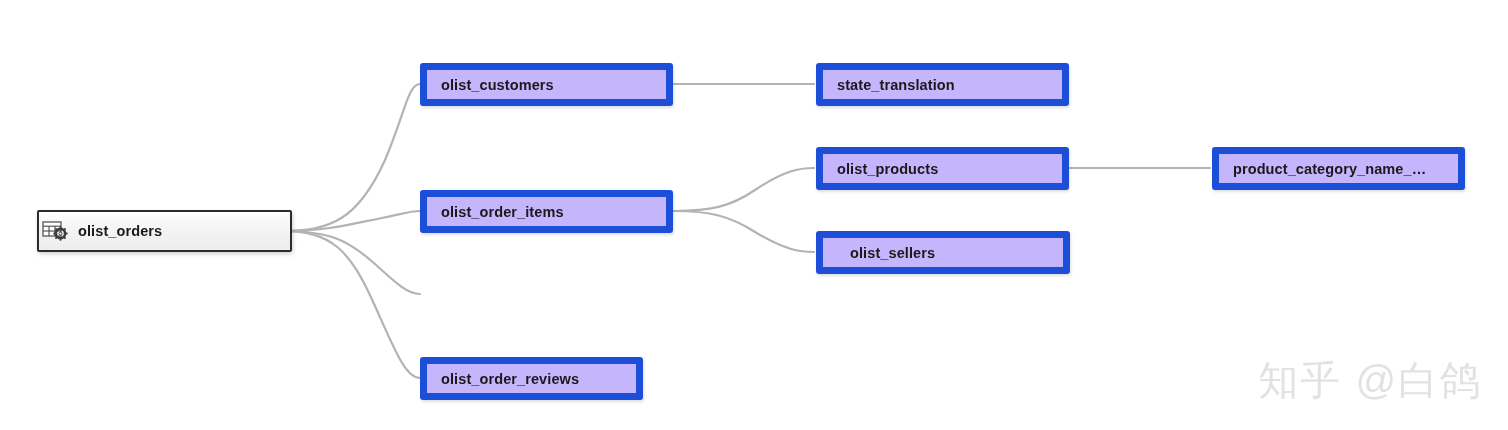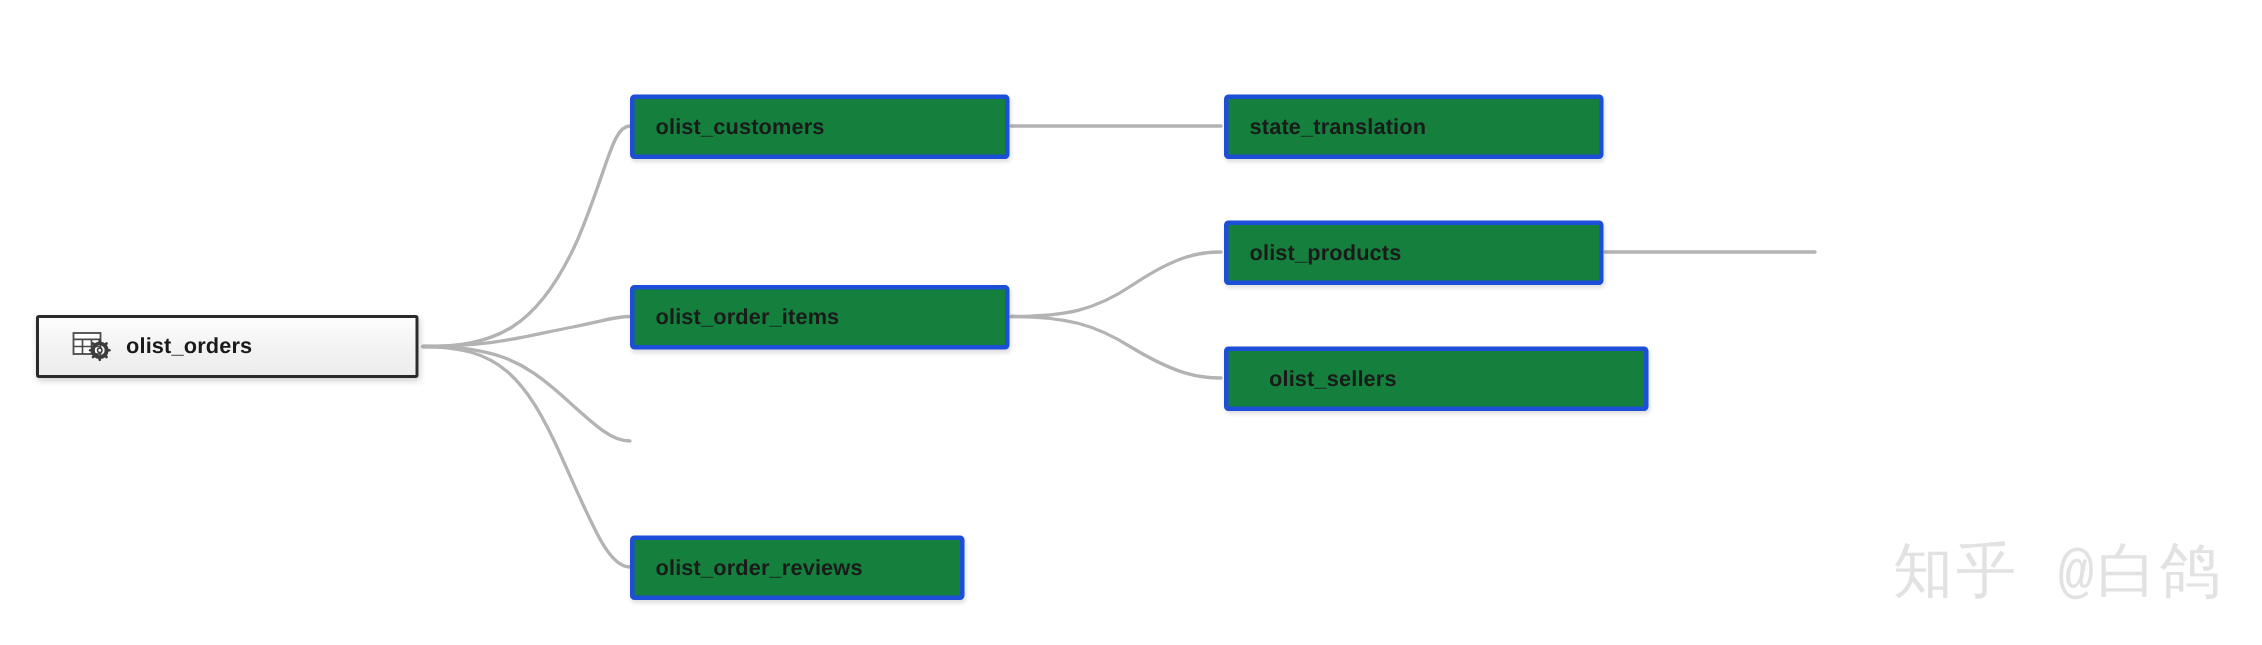--- a/index.html
+++ b/index.html
@@ -24,60 +24,61 @@
     top: 0;
     width: 1508px;
     height: 430px;
     pointer-events: none;
   }
   .node {
     position: absolute;
     box-sizing: border-box;
     display: flex;
     align-items: center;
-    background: #15803d;
-    border: 3px solid #1d4ed8;
+    background: #c4b5fd;
+    border: 7px solid #1d4ed8;
     border-radius: 3px;
     box-shadow: 1px 2px 3px rgba(0,0,0,0.13);
     padding: 0 14px;
     white-space: nowrap;
     overflow: hidden;
   }
   .node .node-label {
     font-size: 14.5px;
     font-weight: bold;
     color: #1a1a1a;
     letter-spacing: 0.1px;
     overflow: hidden;
     text-overflow: ellipsis;
     white-space: nowrap;
   }
   .node.root {
     border: 2px solid #2b2b2b;
     border-radius: 2px;
     background: linear-gradient(to bottom, #fdfdfd 0%, #f2f2f2 55%, #ededed 100%);
     box-shadow: 1px 2px 4px rgba(0,0,0,0.18);
-    padding: 0 22px;
+    padding: 0 3px;
+    margin-left: 13px;
   }
   .node.root .node-label {
     margin-left: 10px;
   }
   .table-gear-icon {
     flex: 0 0 auto;
     width: 26px;
     height: 22px;
     display: block;
   }
   #watermark {
     position: absolute;
     right: 26px;
     bottom: 22px;
     font-size: 40px;
     color: #e2e2e2;
-    font-family: Liberation Mono, monospace;
+    font-family: Liberation Sans, sans-serif;
     letter-spacing: 2px;
     user-select: none;
     white-space: nowrap;
     margin-top: 47px;
   }
 </style>
 </head>
 <body>
 
 <div id="canvas">
@@ -134,20 +135,23 @@
   </div>
 
   <div class="node" style="left:816px; top:63px; width:253px; height:43px;">
     <span class="node-label">state_translation</span>
   </div>
 
   <div class="node" style="left:816px; top:147px; width:253px; height:43px;text-align:center;">
     <span class="node-label">olist_products</span>
   </div>
 
-  <div class="node" style="left:816px; top:231px; width:283px; height:43px;padding-left:27px;">
+  <div class="node" style="left:816px; top:231px; width:254px; height:43px;padding-left:27px;">
     <span class="node-label">olist_sellers</span>
   </div>
 
+  <div class="node" style="left:1212px; top:147px; width:253px; height:43px;">
+    <span class="node-label">product_category_name_…</span>
+  </div>
 
   <div id="watermark">知乎 @白鸽</div>
 
 </div>
 
 </body></html>

